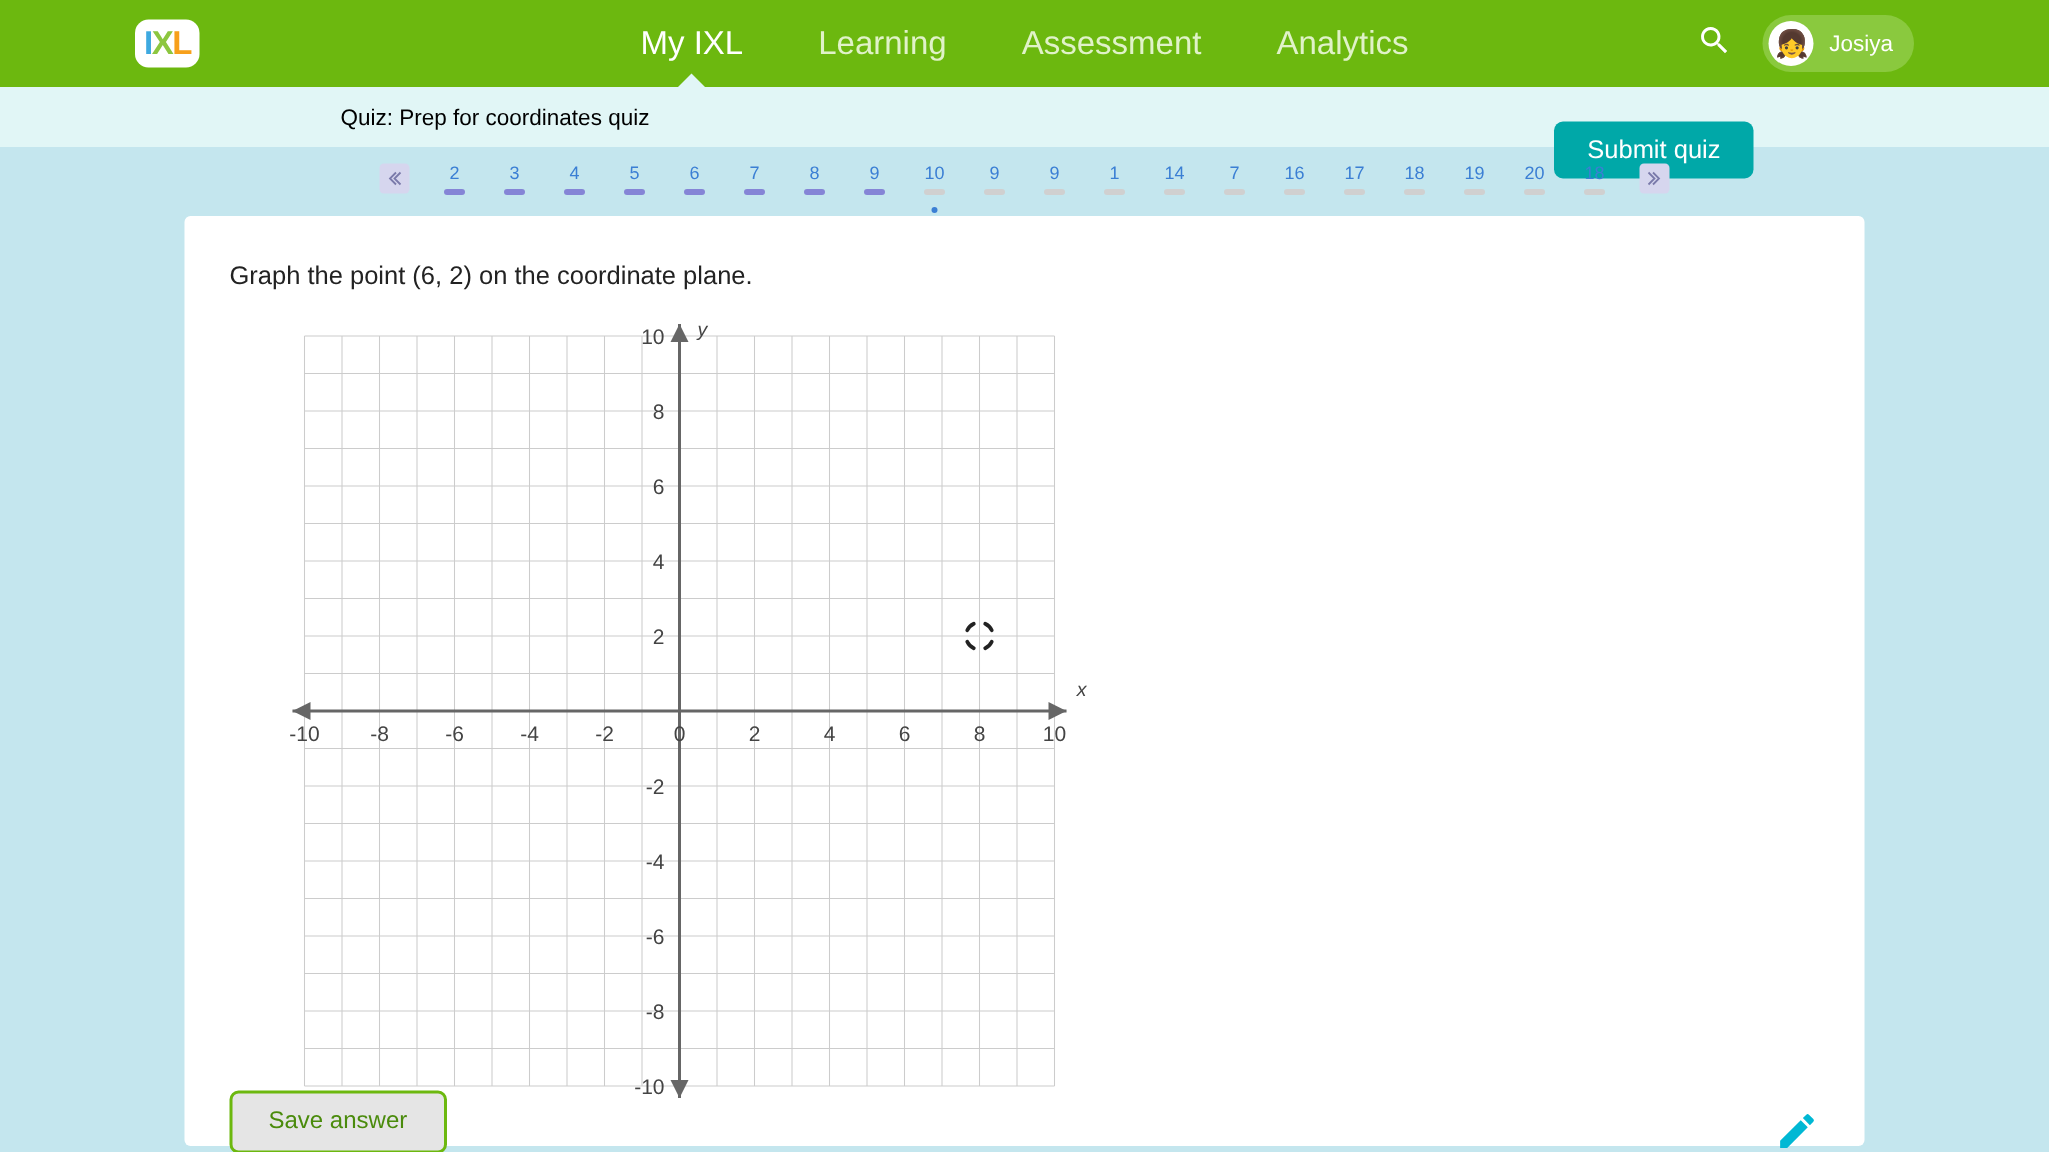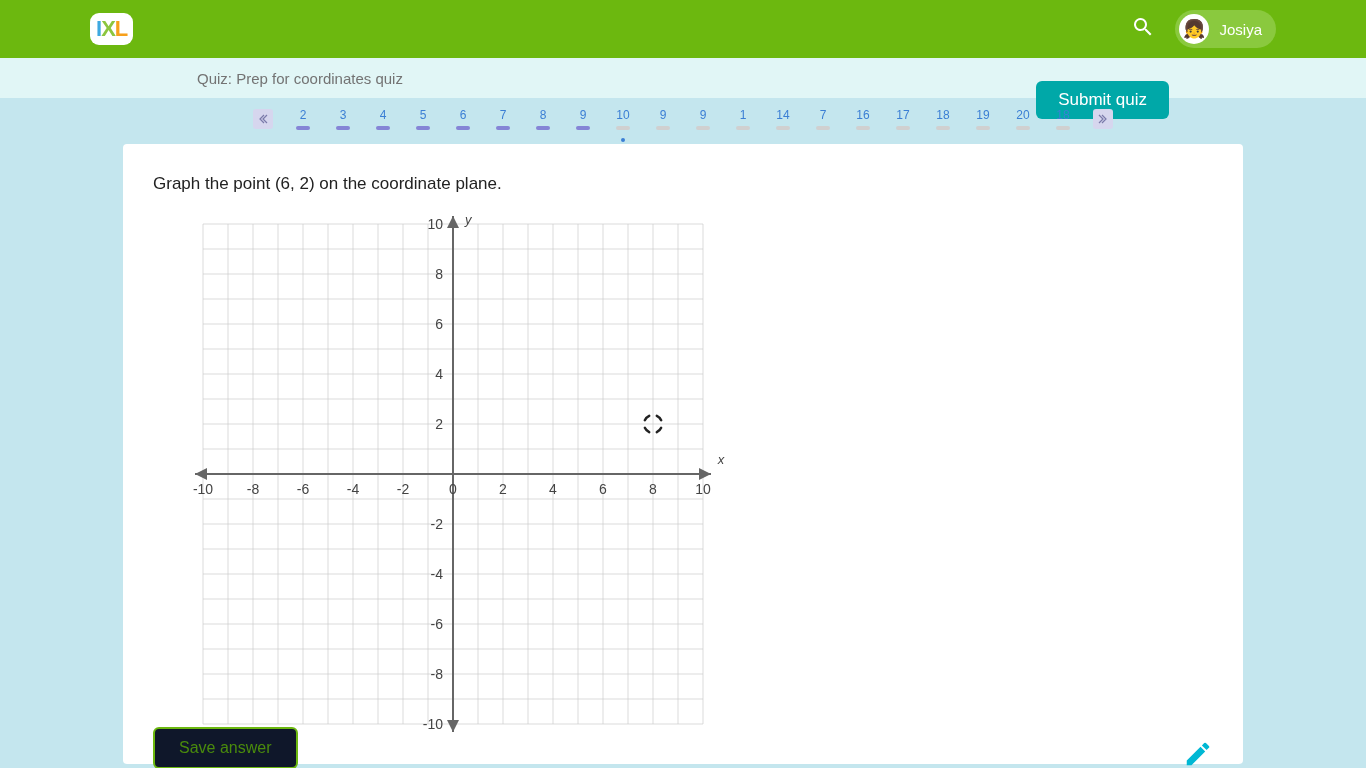--- a/index.html
+++ b/index.html
@@ -97,22 +97,23 @@
 }
 
 .subheader {
   background: #e1f6f6;
   height: 40px;
   display: flex;
   align-items: center;
   padding: 0 197px;
 }
 .quiz-title {
-  color: #737373;
+  color: #000000;
   font-size: 15px;
+  margin-left: 30px;
 }
 .submit-btn {
   margin-left: auto;
   background: #00a8a8;
   color: #fff;
   border: none;
   border-radius: 6px;
   padding: 9px 22px;
   font-size: 17px;
   cursor: pointer;
@@ -186,21 +187,21 @@
   margin-left: 20px;
 }
 .grid-svg {
   position: absolute;
   left: 0; top: 0;
 }
 .save-btn {
   position: absolute;
   left: 30px;
   bottom: -5px;
-  background: #0f172a;
+  background: #e5e5e5;
   border: 2px solid #6cb80f;
   color: #4a8b0c;
   border-radius: 6px;
   padding: 10px 24px;
   font-size: 16px;
   cursor: pointer;
 }
 .scratch-icon {
   position: absolute;
   right: 30px;
@@ -212,20 +213,26 @@
 </head>
 <body>
 
 <div class="header">
   <div class="logo-wrap">
     <span class="logo">
         <span class="i">I</span>
         <span class="x">X</span>
         <span class="l">L</span>
       </span>
+  </div>
+  <div class="nav">
+    <div class="nav-item active">My IXL</div>
+    <div class="nav-item">Learning</div>
+    <div class="nav-item">Assessment</div>
+    <div class="nav-item">Analytics</div>
   </div>
   <div class="header-right">
     <span class="search-icon">
       <svg viewBox="0 0 24 24">
           <path d="M15.5 14h-.79l-.28-.27a6.5 6.5 0 1 0-.7.7l.27.28v.79l5 4.99L20.49 19l-4.99-5zm-6 0C7.01 14 5 11.99 5 9.5S7.01 5 9.5 5 14 7.01 14 9.5 11.99 14 9.5 14z"></path>
         </svg>
     </span>
     <div class="user-pill">
       <span class="avatar">👧</span>
       <span>Josiya</span>

